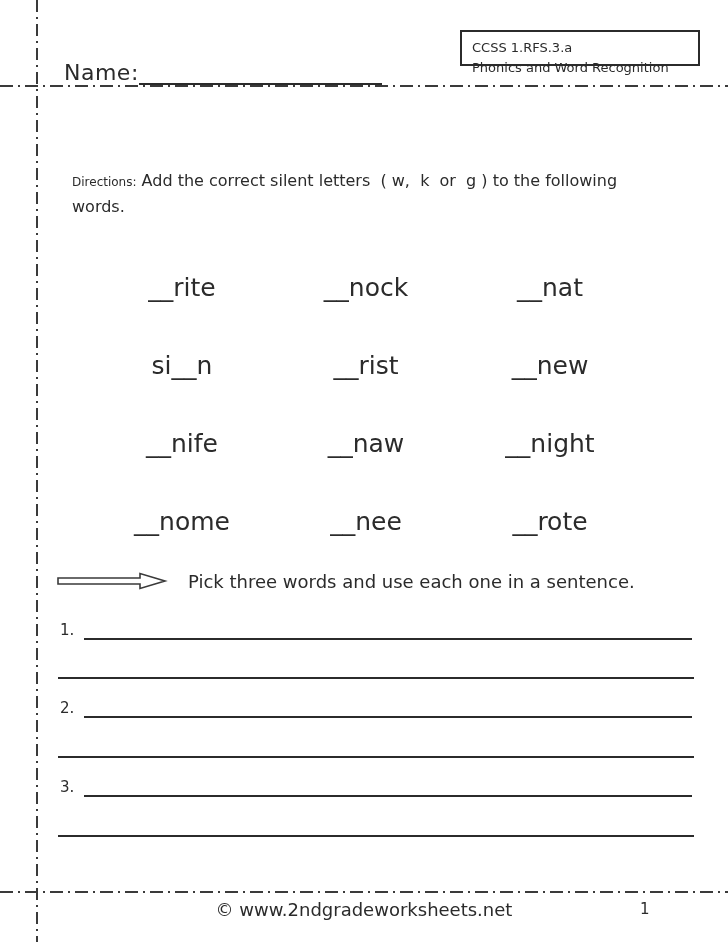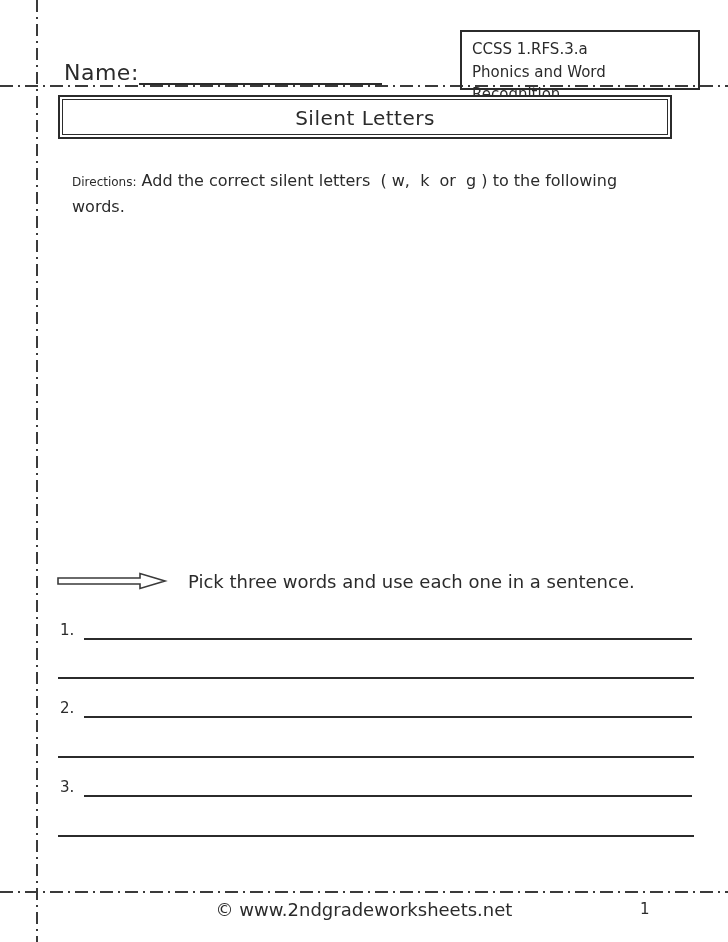--- a/index.html
+++ b/index.html
@@ -39,24 +39,24 @@
     font-size: 22px; letter-spacing: 0.5px;
   }
   .name-underline {
     width: 243px; height: 26px;
     border-bottom: 2.5px solid #2b2b2b;
   }
 
   
   .ccss-box {
     position: absolute; left: 460px; top: 30px;
-    width: 240px; height: 60px;
+    width: 240px; height: 36px;
     border: 2px solid #2b2b2b;
     padding: 6px 10px 17px 10px;
-    font-size: 15px; line-height: 1.5;
+    font-size: 13px; line-height: 1.5;
   }
 
   
   .title-outer {
     position: absolute; left: 58px; top: 95px;
     width: 614px;
     border: 2px solid #2b2b2b;
     padding: 2px;
     background: #fff;
   }
@@ -133,26 +133,37 @@
   <div class="name-row">
     <span>Name:</span>
     <span class="name-underline"></span>
   </div>
 
   <div class="ccss-box">
     <div>CCSS  1.RFS.3.a</div>
     <div>Phonics and Word Recognition</div>
   </div>
 
-  <div class="title-outer">
-    <div class="title-inner">Silent Letters</div>
-  </div>
 
   <div class="directions"><span class="dir-label">Directions:</span><span> Add the correct silent letters  ( w,  k  or  g ) to the following words.</span></div>
 
+  <div class="word-grid">
+    <span>__rite</span>
+    <span>__nock</span>
+    <span>__nat</span>
+    <span>si__n</span>
+    <span>__rist</span>
+    <span>__new</span>
+    <span>__nife</span>
+    <span>__naw</span>
+    <span>__night</span>
+    <span>__nome</span>
+    <span>__nee</span>
+    <span>__rote</span>
+  </div>
 
   <div class="prompt-row">
     <span>
       <svg width="112" height="22" viewBox="0 0 112 22">
         <path d="M2 8 H84 V3.5 L109 11 L84 18.5 V14 H2 Z" fill="#ffffff" stroke="#3a3a3a" stroke-width="1.6"></path>
       </svg>
     </span>
     <span>Pick three words and use each one in a sentence.</span>
   </div>
 

